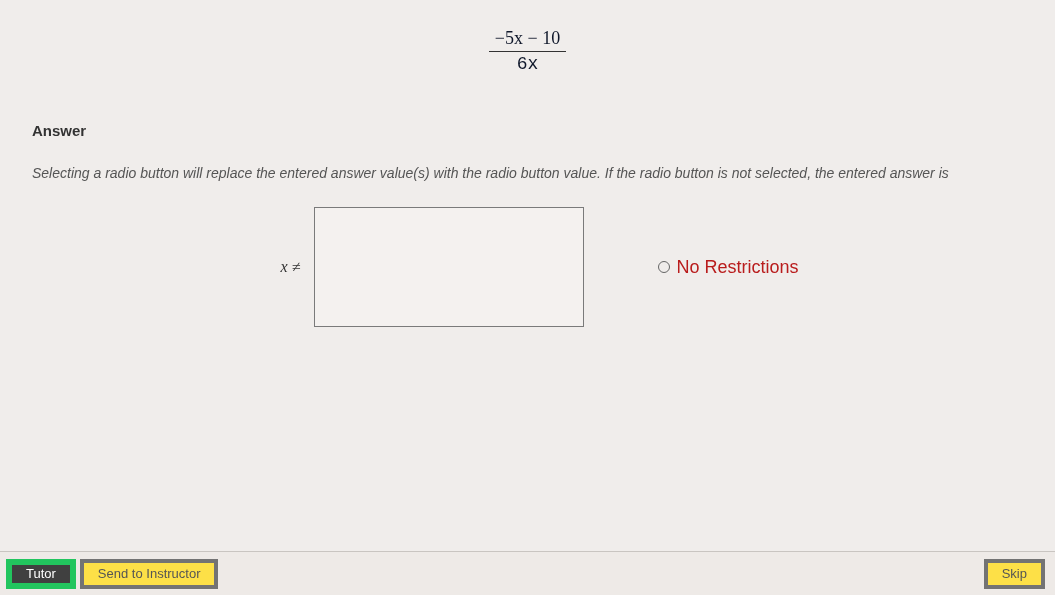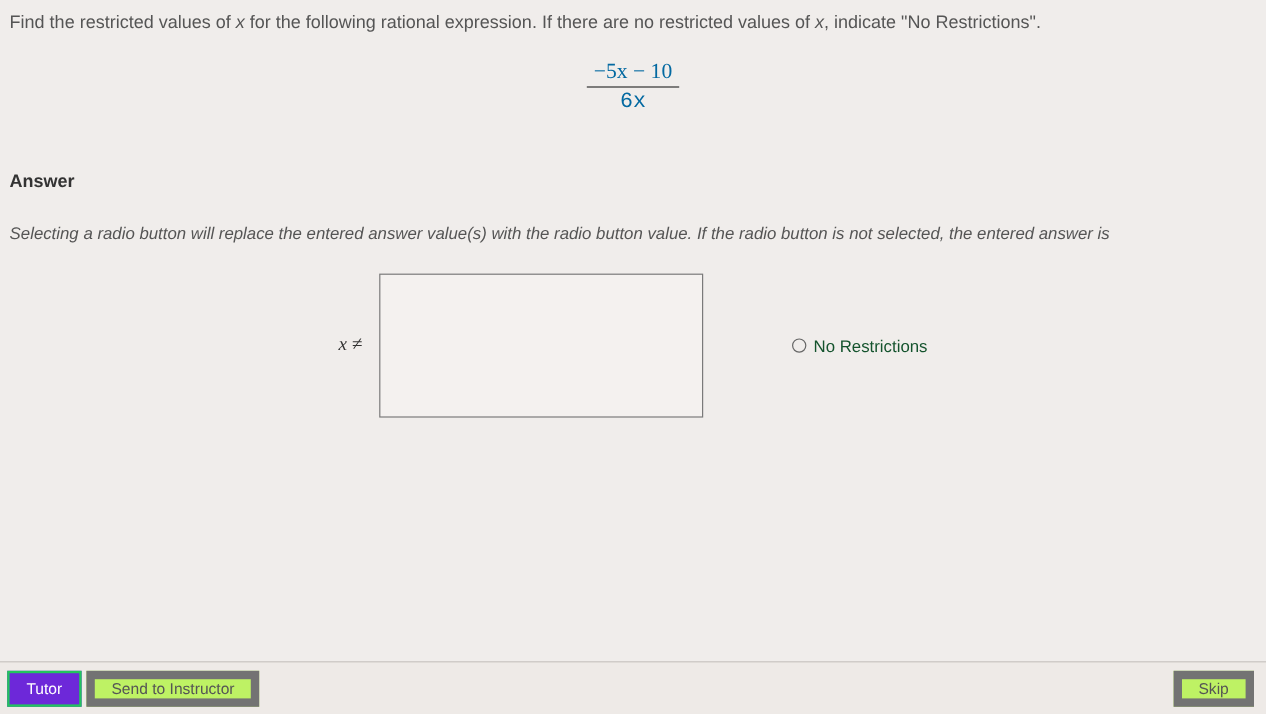--- a/index.html
+++ b/index.html
@@ -24,33 +24,33 @@
   .italic-x { font-style: italic; }
   .expression-wrap {
     text-align: center;
     margin: 18px 0 48px 0;
   }
   .fraction {
     display: inline-block;
     text-align: center;
     font-family: 'Times New Roman', serif;
     font-size: 18px;
-    color: #0369a1;
+    color: #0f172a;
   }
   .fraction .num {
     display: block;
     padding: 0 6px 2px 6px;
     border-bottom: 1px solid #333;
   }
   .fraction .den {
     display: block;
     padding: 2px 6px 0 6px;
     font-family: Liberation Mono, monospace;
   }
-  .answer-block { padding: 0 8px; }
+  .answer-block { padding: 0 8px; margin-left: 24px; }
   .answer-heading {
     font-weight: bold;
     color: #333;
     font-size: 15px;
   }
   .help-link {
     color: #1a7a8c;
     font-size: 14px;
     cursor: pointer;
   }
@@ -83,22 +83,22 @@
     width: 270px;
     height: 120px;
     border: 1px solid #7a7a7a;
     background: #f4f1ef;
   }
   .radio-wrap {
     display: flex;
     align-items: center;
     gap: 6px;
     margin-left: 60px;
-    color: #14532d;
-    font-size: 14px;
+    color: #b91c1c;
+    font-size: 18px;
   }
   .radio-circle {
     width: 12px;
     height: 12px;
     border: 1.5px solid #666;
     border-radius: 50%;
     display: inline-block;
   }
   .footer-bar {
     position: absolute;
@@ -112,41 +112,38 @@
     align-items: center;
     padding: 0 6px;
   }
   .btn {
     height: 30px;
     padding: 0 14px;
     display: inline-flex;
     align-items: center;
     justify-content: center;
     font-size: 13px;
-    border: 7px solid #737373;
-    background: #bef264;
+    border: 4px solid #737373;
+    background: #fde047;
     color: #555;
     cursor: pointer;
     margin-right: 4px;
   }
   .btn.tutor {
-    background: #6d28d9;
+    background: #404040;
     color: #fff;
-    border: 2px solid #22c55e;
+    border: 6px solid #22c55e;
     font-weight: 500;
   }
   .footer-spacer { flex: 1; }
 </style>
 </head>
 <body>
 
 <div class="question-area">
-  <p class="question-text">
-    <span>Find the restricted values of </span><span class="italic-x">x</span><span> for the following rational expression. If there are no restricted values of </span><span class="italic-x">x</span><span>, indicate "No Restrictions".</span>
-  </p>
   <div class="expression-wrap">
     <span class="fraction">
       <span class="num">−5x − 10</span>
       <span class="den">6x</span>
     </span>
   </div>
 </div>
 
 <div class="answer-block">
   <div class="answer-heading">Answer</div>

